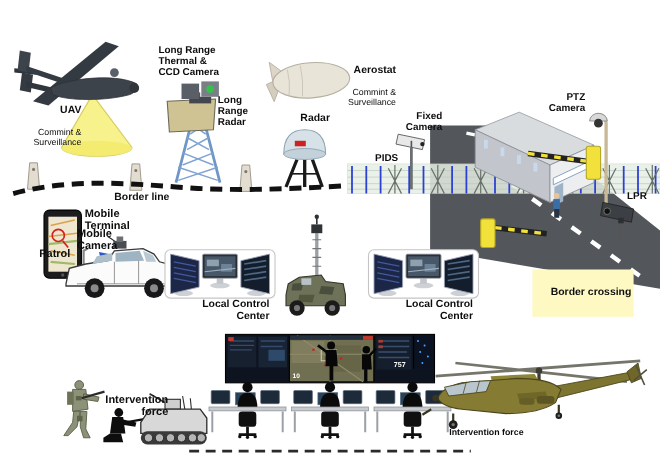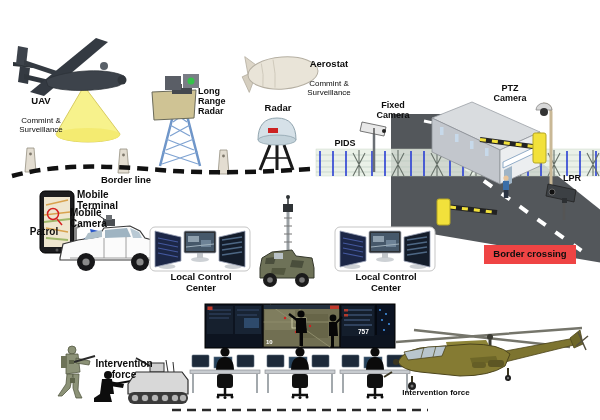--- a/index.html
+++ b/index.html
@@ -1,27 +1,27 @@
 <!DOCTYPE html>
 <html><head>
 <meta charset="utf-8">
 <style>
   html,body{margin:0;padding:0;background:#fff}
   .stage{position:relative;width:600px;height:420px;background:#fff;overflow:hidden;
          font-family:"Liberation Sans",sans-serif}
   .stage svg{position:absolute;left:0;top:0}
   .lbl{position:absolute;color:#0d0d0d;font-weight:800;font-size:9px;line-height:1.12;
-       text-align:center;white-space:pre-line;z-index:5}
+       text-align:right;white-space:pre-line;z-index:5}
   .la{text-align:left}
   .s75{font-size:10px}
   .s8{font-size:8px}
   .s95{font-size:9.5px}
   .s10{font-size:10px}
   .s13{font-size:13px;letter-spacing:.4px}
-  .bgw{background:#ef4444;padding:4px 2px}
+  .bgw{background:#fef9c3;padding:16px 2px}
   .t{font-size:9.5px;font-weight:800}
   .sub{font-size:8px;font-weight:400}
 </style>
 </head>
 <body>
 
 <div class="stage">
 
 <svg width="600" height="420" viewBox="0 0 600 420">
   <defs>
@@ -339,36 +339,39 @@
         <circle cx="508" cy="378" r="1.2" fill="#777"></circle>
   </g>
 </svg>
 
   <div class="lbl" style="left:8px;top:86px;width:66px">
     <div class="t">UAV</div>
     <div class="sub">Commint &amp;
 Surveillance</div>
   </div>
 
+  <div class="lbl la" style="left:144px;top:40px;width:70px">Long Range
+Thermal &amp;
+CCD Camera</div>
 
   <div class="lbl la" style="left:198px;top:86px;width:44px">Long
 Range
 Radar</div>
 
   <div class="lbl" style="left:298px;top:49px;width:62px">
     <div class="t">Aerostat</div>
     <div class="sub">Commint &amp;
 Surveillance</div>
   </div>
 
   <div class="lbl s95" style="left:256px;top:103px;width:44px">Radar</div>
 
   <div class="lbl" style="left:328px;top:138px;width:34px">PIDS</div>
 
-  <div class="lbl" style="left:368px;top:100px;width:50px">Fixed
+  <div class="lbl" style="left:352px;top:100px;width:50px">Fixed
 Camera</div>
 
   <div class="lbl" style="left:488px;top:83px;width:44px">PTZ
 Camera</div>
 
   <div class="lbl" style="left:556px;top:173px;width:32px">LPR</div>
 
   <div class="lbl s95" style="left:98px;top:175px;width:56px">Border line</div>
 
   <div class="lbl s95 bgw" style="left:484px;top:245px;width:88px">Border crossing</div>

